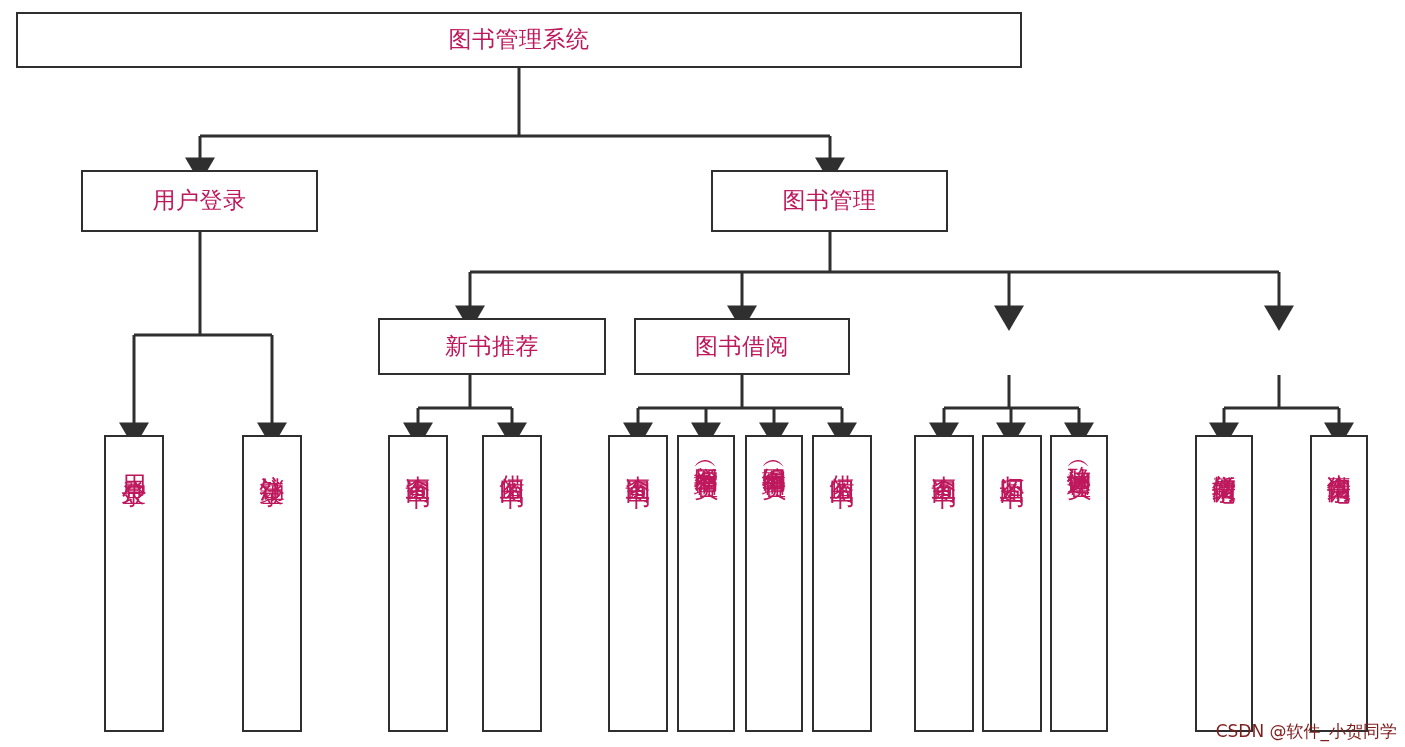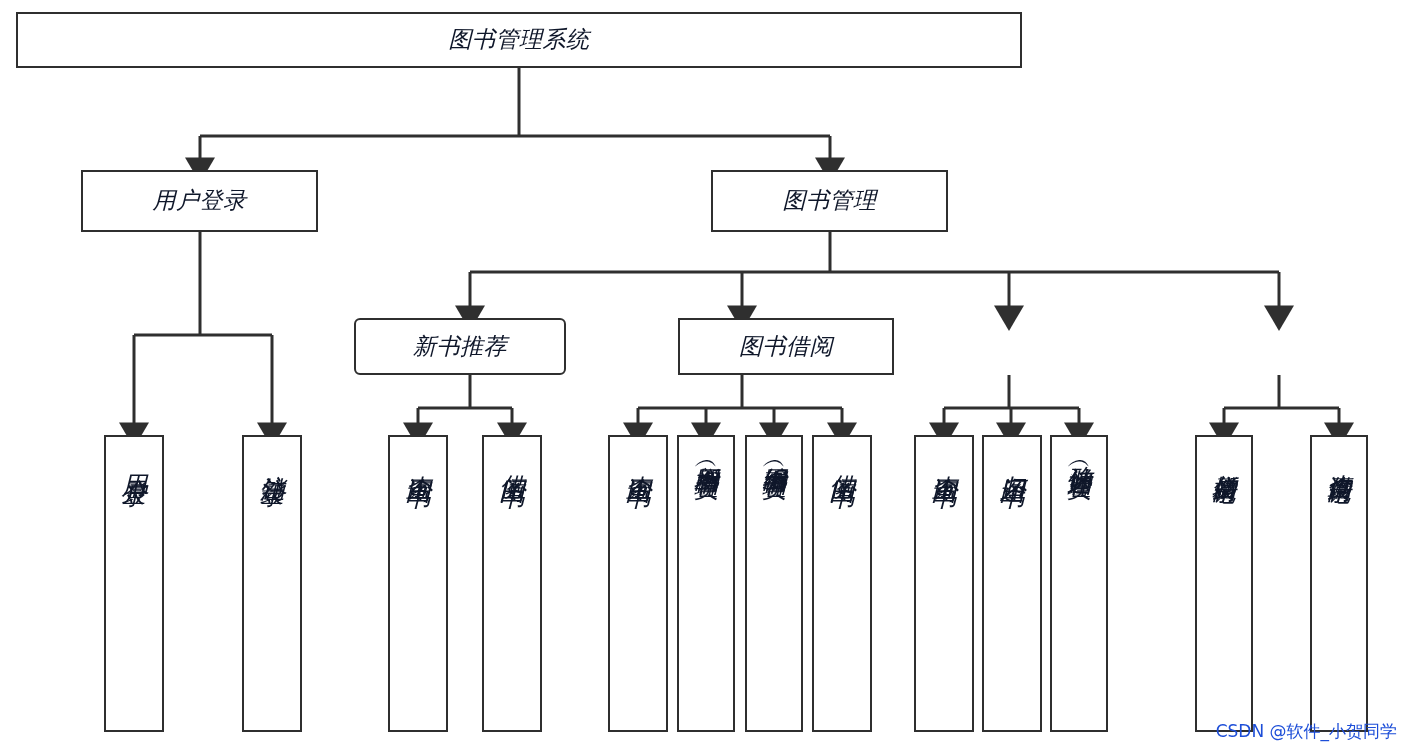--- a/index.html
+++ b/index.html
@@ -25,22 +25,21 @@
     height: 747px;
   }
   .node {
     position: absolute;
     box-sizing: border-box;
     border: 2px solid #2f2f2f;
     background: #ffffff;
     display: flex;
     align-items: center;
     justify-content: center;
-    color: #0f172a;
-    font-style: italic;
+    color: #be185d;
   }
   .node .label {
     display: block;
     text-align: center;
     line-height: 1.18;
   }
   .node.h .label {
     font-size: 23px;
     letter-spacing: 0.5px;
     white-space: nowrap;
@@ -63,21 +62,21 @@
     letter-spacing: 1.5px;
   }
   .node.v.tight {
     padding-top: 10px;
   }
   #watermark {
     position: absolute;
     right: 8px;
     bottom: 4px;
     font-size: 17px;
-    color: #1d4ed8;
+    color: #7f1d1d;
     white-space: nowrap;
     font-family: "DejaVu Sans", "Liberation Sans", sans-serif;
   }
 </style>
 </head>
 <body>
 
 <div id="canvas">
 
   <svg id="wires" viewBox="0 0 1405 747" xmlns="http://www.w3.org/2000/svg">
@@ -134,24 +133,24 @@
     <span class="label">图书管理系统</span>
   </div>
 
   <div class="node h" style="left:81px; top:170px; width:237px; height:62px;">
     <span class="label">用户登录</span>
   </div>
   <div class="node h" style="left:711px; top:170px; width:237px; height:62px;">
     <span class="label">图书管理</span>
   </div>
 
-  <div class="node h" style="left:354px; top:318px; width:212px; height:57px;border-radius:6px;">
+  <div class="node h" style="left:378px; top:318px; width:228px; height:57px;">
     <span class="label">新书推荐</span>
   </div>
-  <div class="node h" style="left:634px; top:318px; width:216px; height:57px;margin-left:44px;">
+  <div class="node h" style="left:634px; top:318px; width:216px; height:57px;">
     <span class="label">图书借阅</span>
   </div>
 
   <div class="node v" style="left:104px; top:435px; width:60px; height:297px;">
     <span class="label">用户登录</span>
   </div>
   <div class="node v" style="left:242px; top:435px; width:60px; height:297px;">
     <span class="label">注销登录</span>
   </div>
 

